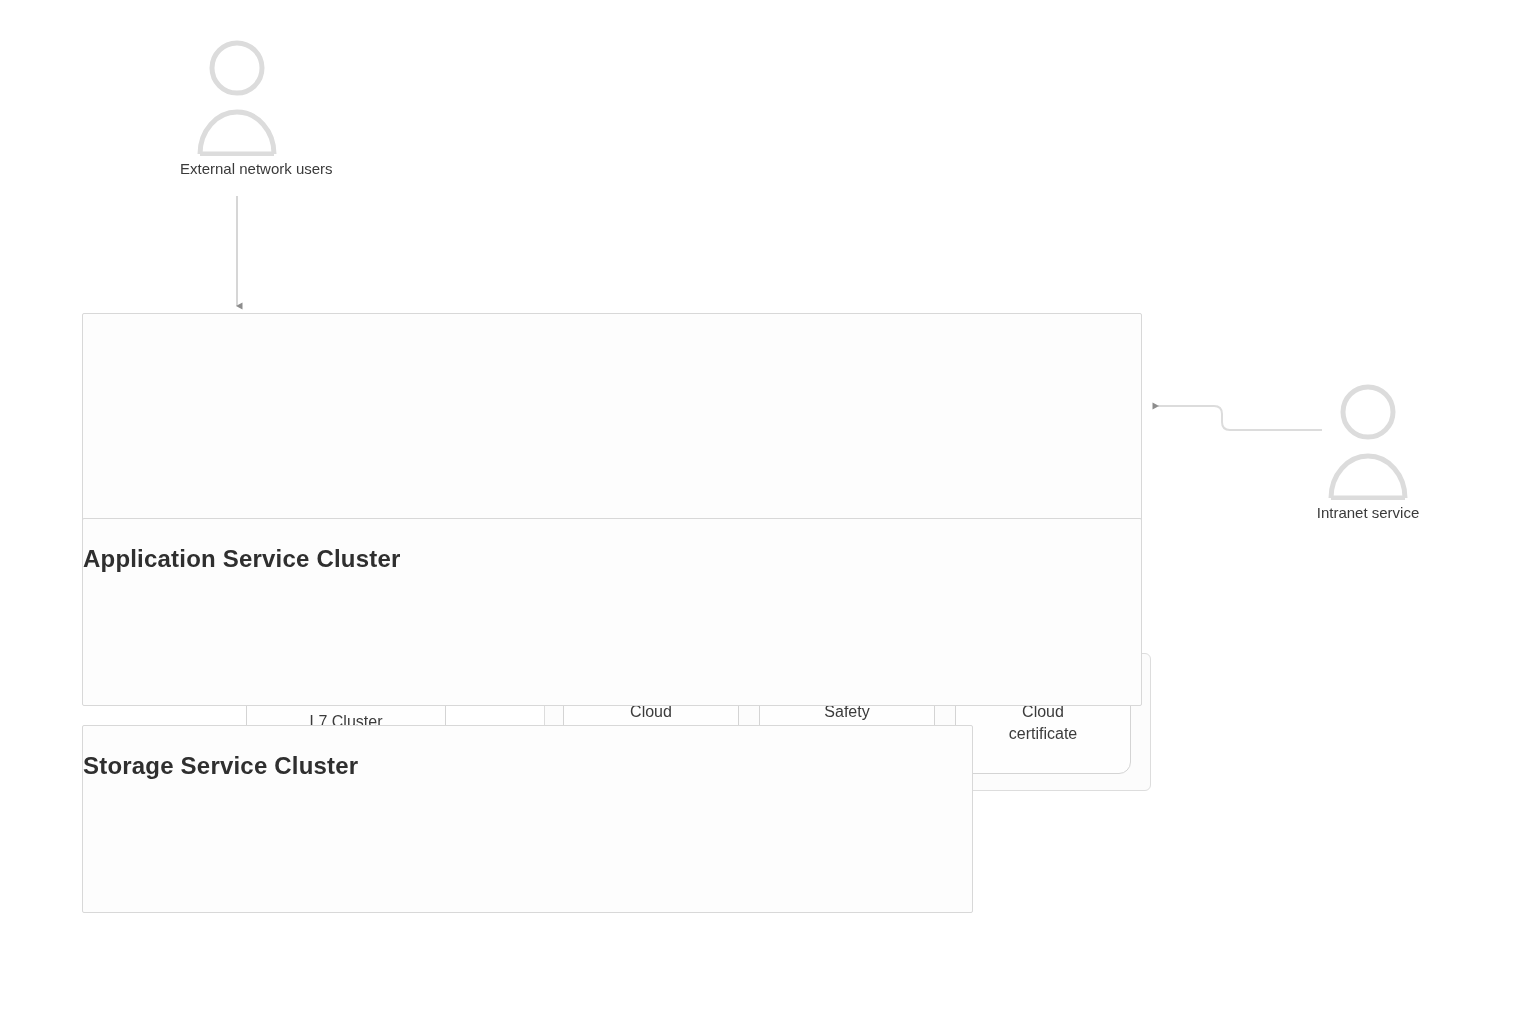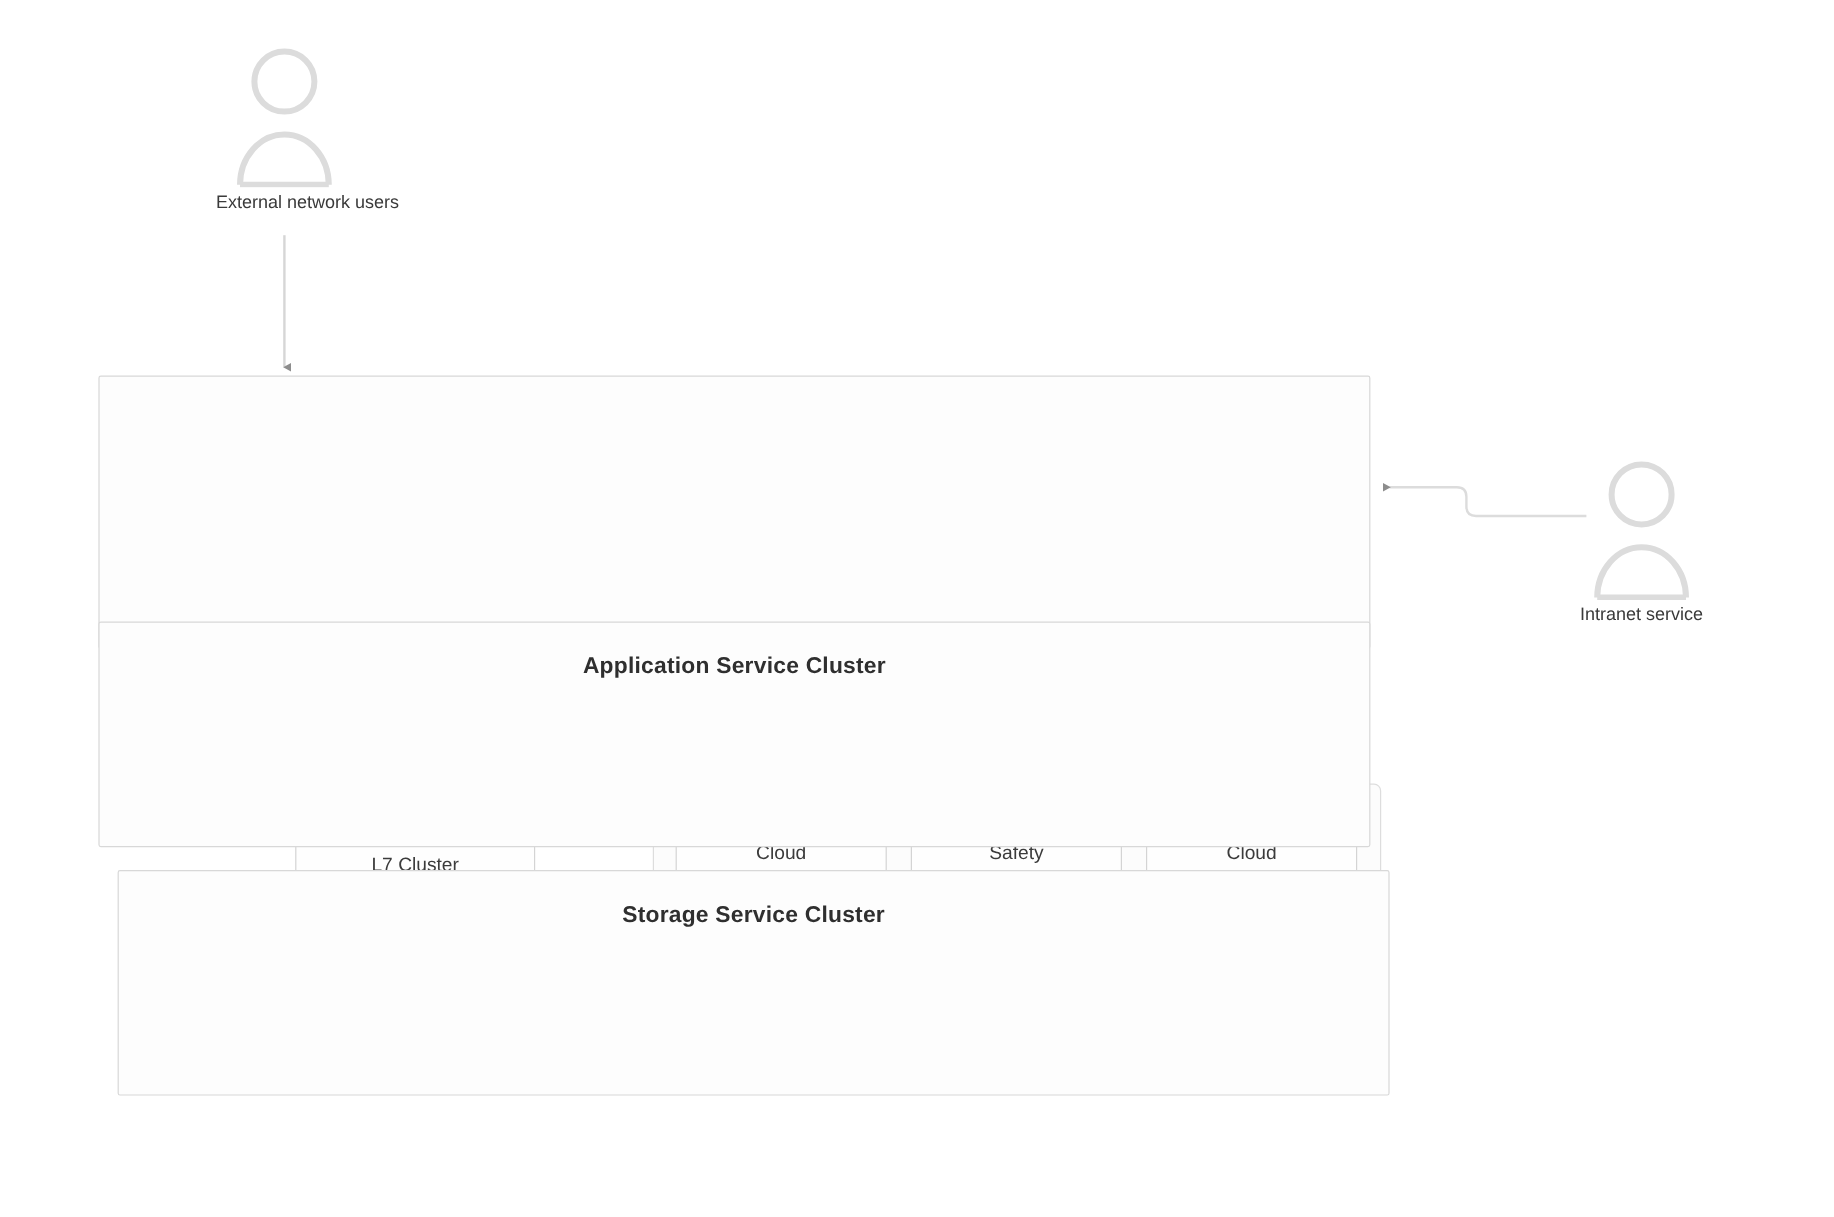--- a/index.html
+++ b/index.html
@@ -43,29 +43,29 @@
   
   .tier {
     position: absolute;
     border: 1px solid #d8d8d8;
     background: #fdfdfd;
     border-radius: 2px;
     box-sizing: border-box;
   }
   #tier-edge   { left: 82px;  top: 313px; width: 1060px; height: 228px; }
   #tier-app    { left: 82px;  top: 518px; width: 1060px; height: 188px; }
-  #tier-storage{ left: 82px;  top: 725px; width: 1060px; height: 188px; margin-left: 16px; }
+  #tier-storage{ left: 82px;  top: 725px; width: 891px; height: 188px; }
 
   .tier-title {
     position: absolute;
     left: 0;
     right: 0;
     top: 26px;
-    text-align: center;
-    font-size: 19px;
+    text-align: left;
+    font-size: 24px;
     font-weight: bold;
     color: #2f2f2f;
     letter-spacing: .2px;
   }
 
   
   .node-box {
     position: absolute;
     border: 1px solid #d4d4d4;
     border-radius: 12px;

